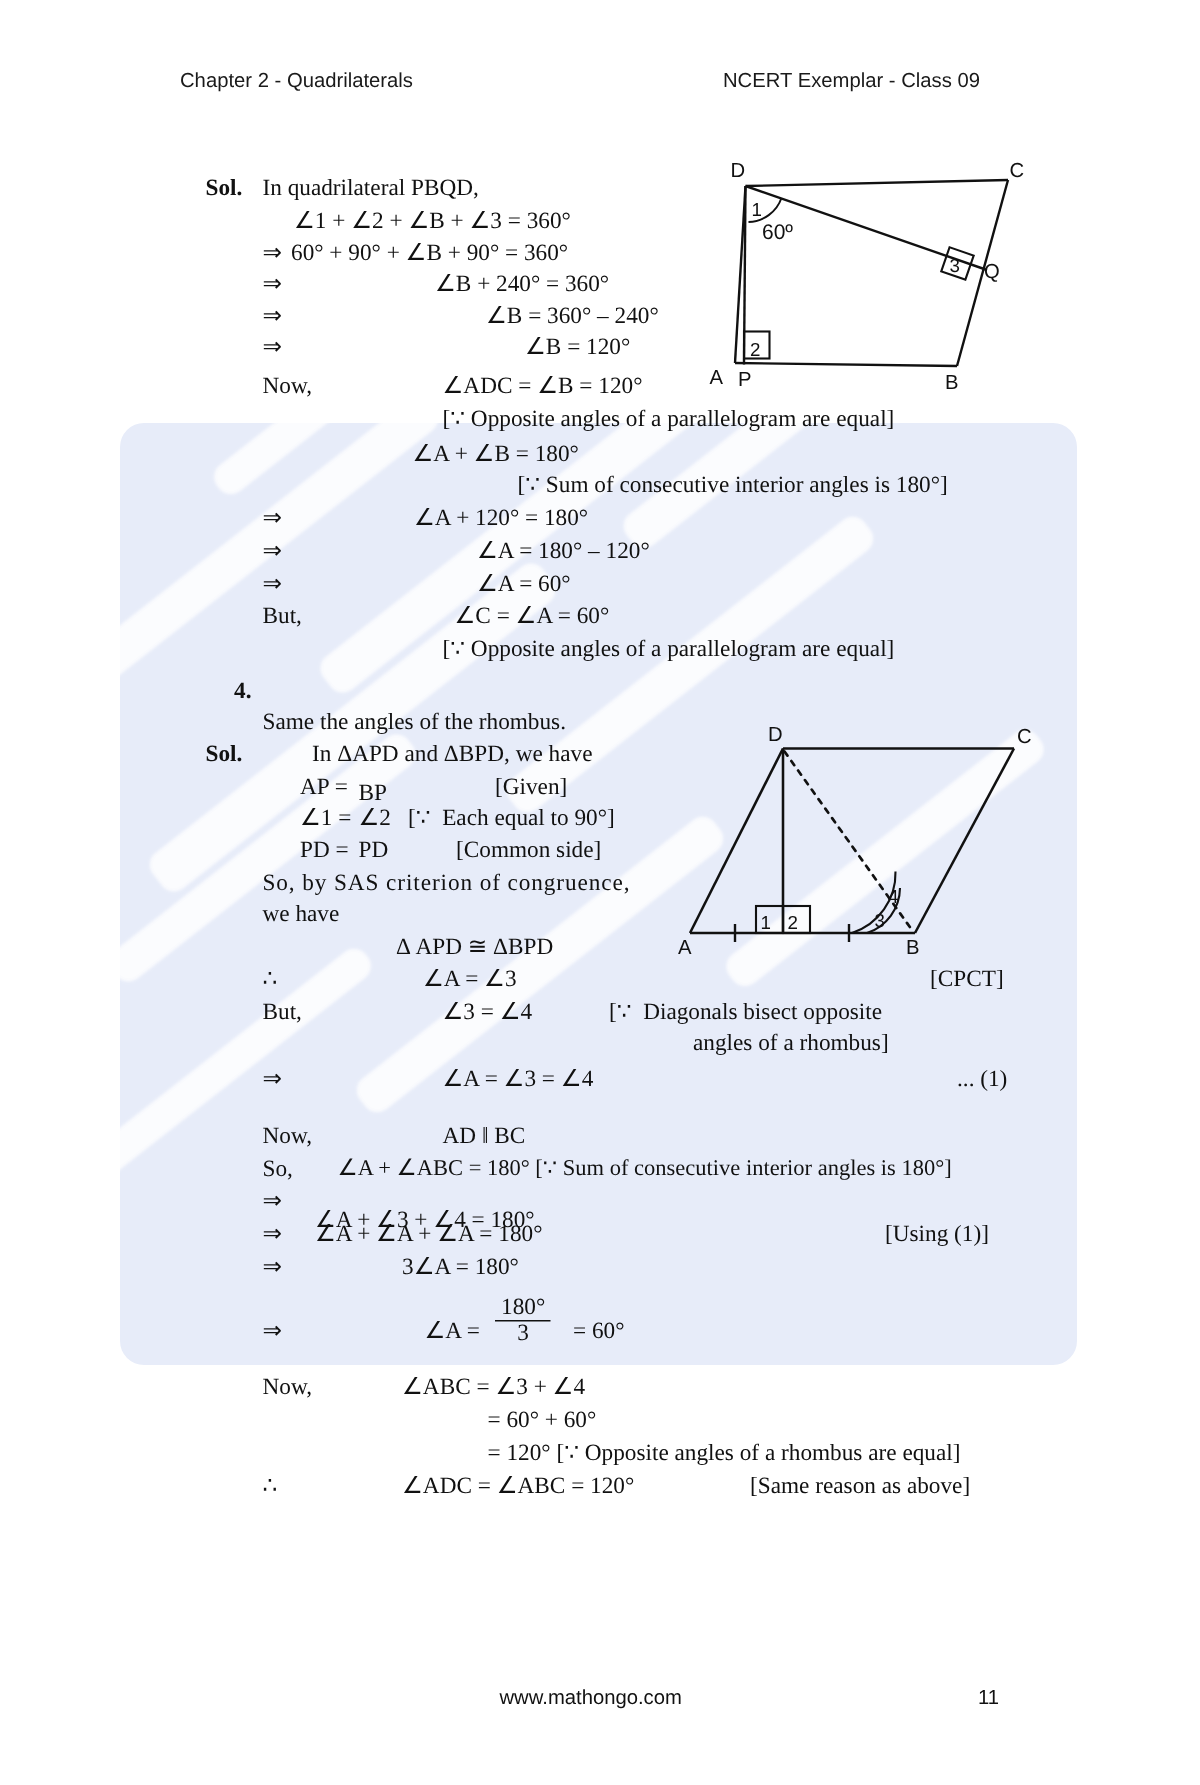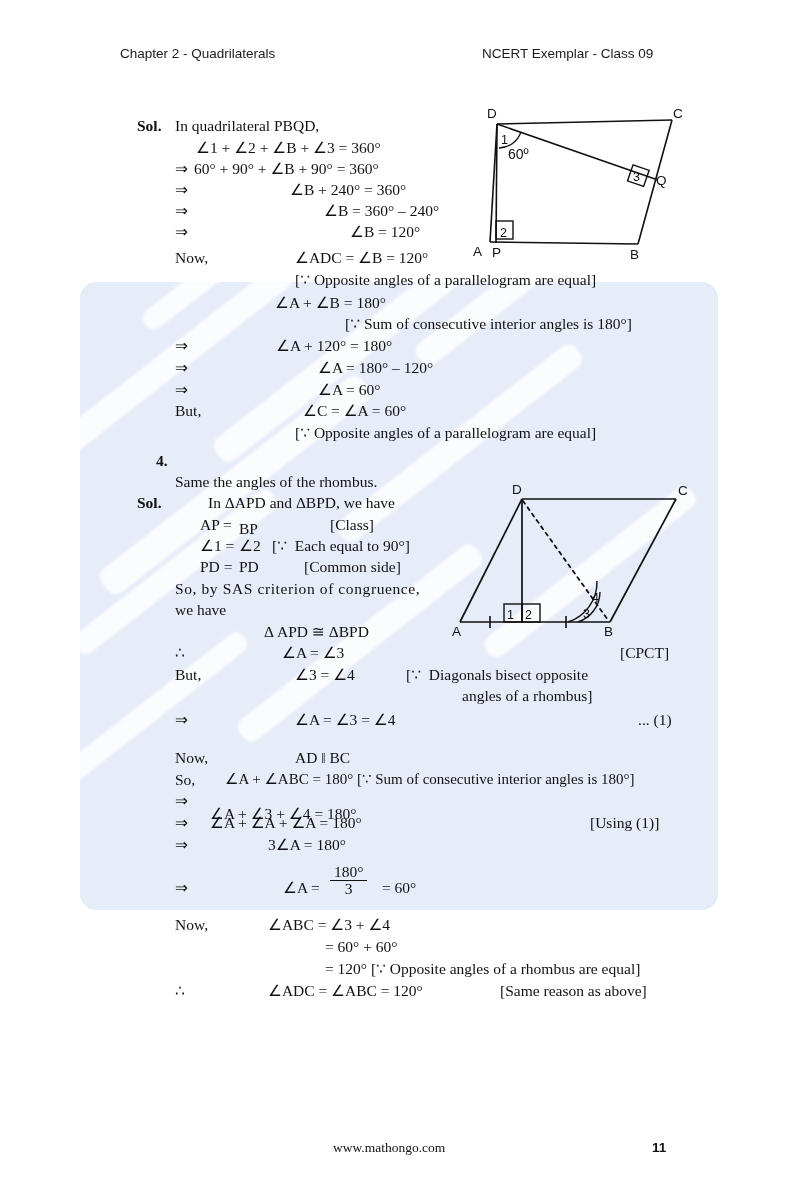--- a/index.html
+++ b/index.html
@@ -55,22 +55,22 @@
     font-size:15.5px; line-height:1.05;
   }
   .frac .num{ display:block; padding:0 4px; }
   .frac .den{ display:block; padding:0 4px; border-top:1.4px solid #111; }
 
   
   .ftr{
     position:absolute; left:0; right:0; top:1124px; height:20px;
     font-family:"Liberation Sans", sans-serif; font-size:13.5px;
   }
-  .ftr .site{ position:absolute; left:333px; top:16px;font-family:Liberation Serif, serif; }
-  .ftr .pg{ position:absolute; left:652px; top:16px; font-weight:bold; }
+  .ftr .site{ position:absolute; left:333px; top:0; }
+  .ftr .pg{ position:absolute; left:652px; top:0; font-weight:normal; }
 
   
   .fig{ position:absolute; z-index:5; }
   .fig svg{ display:block; overflow:visible; }
   .fig text{ font-family:"Liberation Sans", sans-serif; fill:#111; }
 </style>
 </head>
 <body>
 
 <div class="page">
@@ -138,21 +138,21 @@
     <span class="t" style="left:295px; top:425px;">[∵ Opposite angles of a parallelogram are equal]</span>
 
     <span class="t bold" style="left:156px; top:453px;">4.</span>
     <span class="t" style="left:175px; top:474px;">Same the angles of the rhombus.</span>
 
     <span class="t bold" style="left:137px; top:495px;">Sol.</span>
     <span class="t" style="left:175px; top:495px;margin-left:33px;">In ΔAPD and ΔBPD, we have</span>
 
     <span class="t" style="left:200px; top:517px;">AP =</span>
     <span class="t" style="left:239px; top:489px;margin-top:32px;">BP</span>
-    <span class="t" style="left:330px; top:517px;">[Class]</span>
+    <span class="t" style="left:330px; top:517px;">[Given]</span>
 
     <span class="t" style="left:200px; top:538px;">∠1 =</span>
     <span class="t" style="left:239px; top:538px;">∠2</span>
     <span class="t" style="left:272px; top:538px;">[∵  Each equal to 90°]</span>
 
     <span class="t" style="left:200px; top:559px;">PD =</span>
     <span class="t" style="left:239px; top:559px;">PD</span>
     <span class="t" style="left:304px; top:559px;">[Common side]</span>
 
     <span class="t" style="left:175px; top:581px; letter-spacing:.6px;">So, by SAS criterion of congruence,</span>

